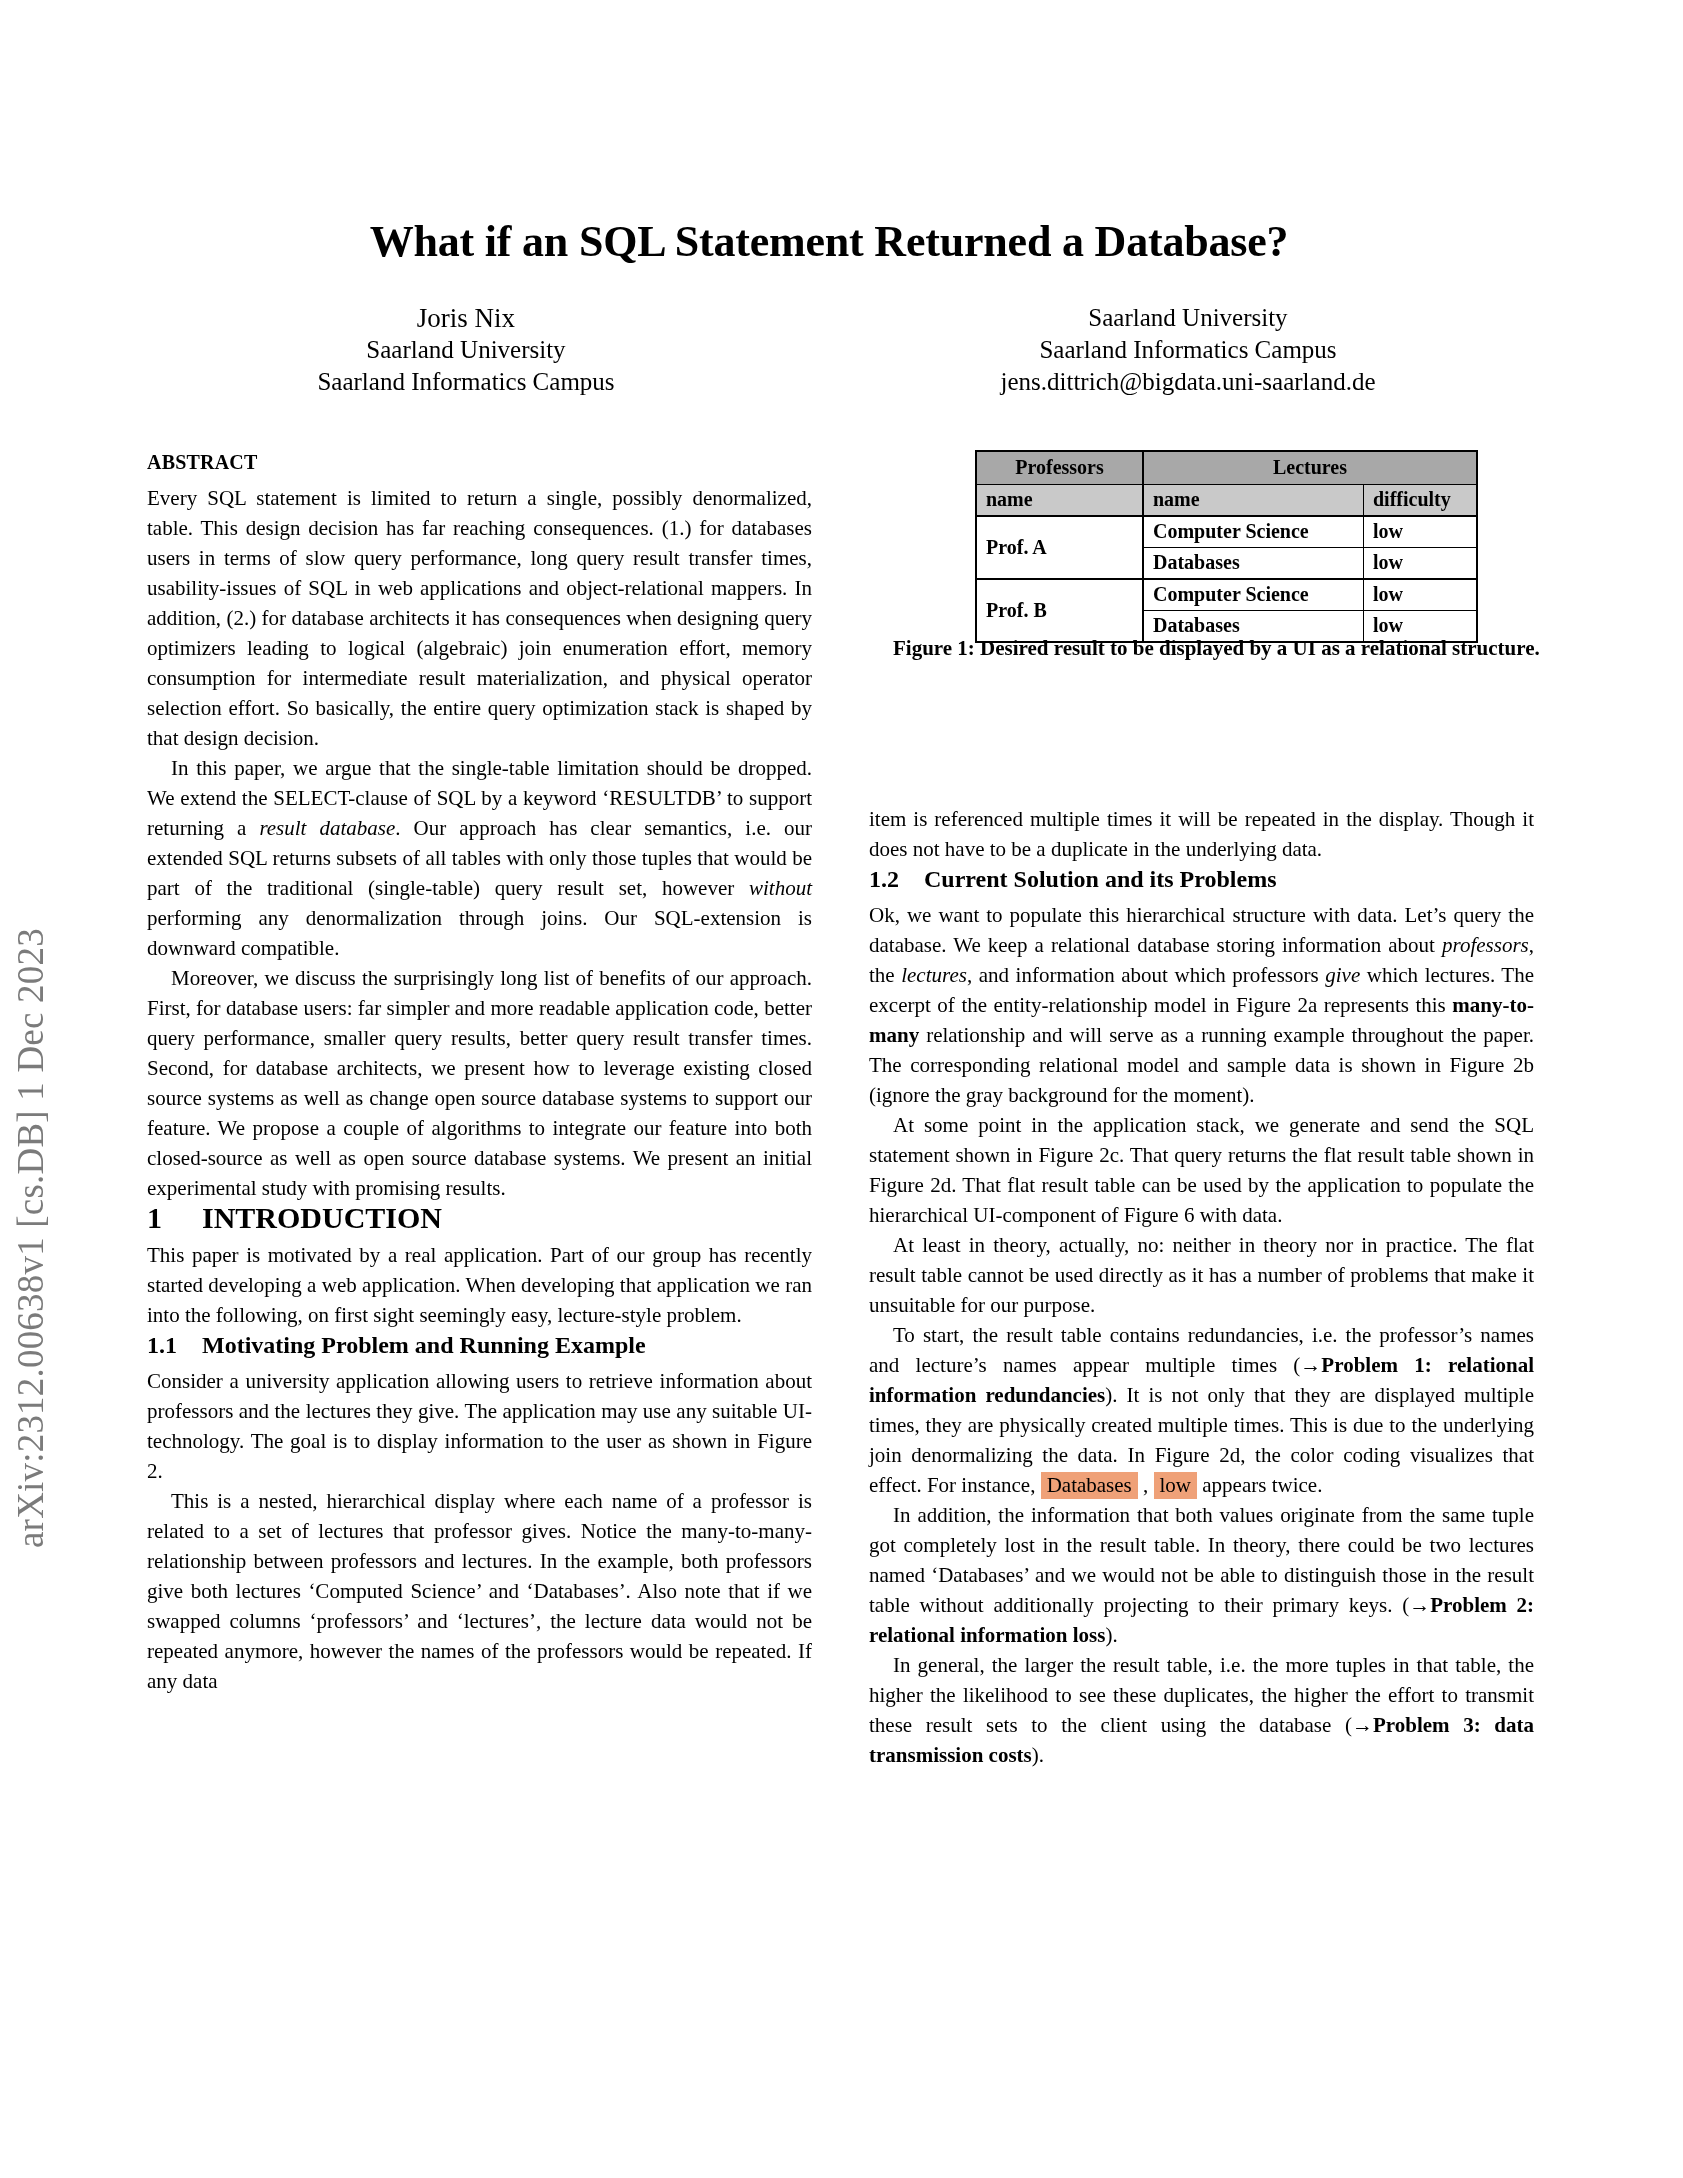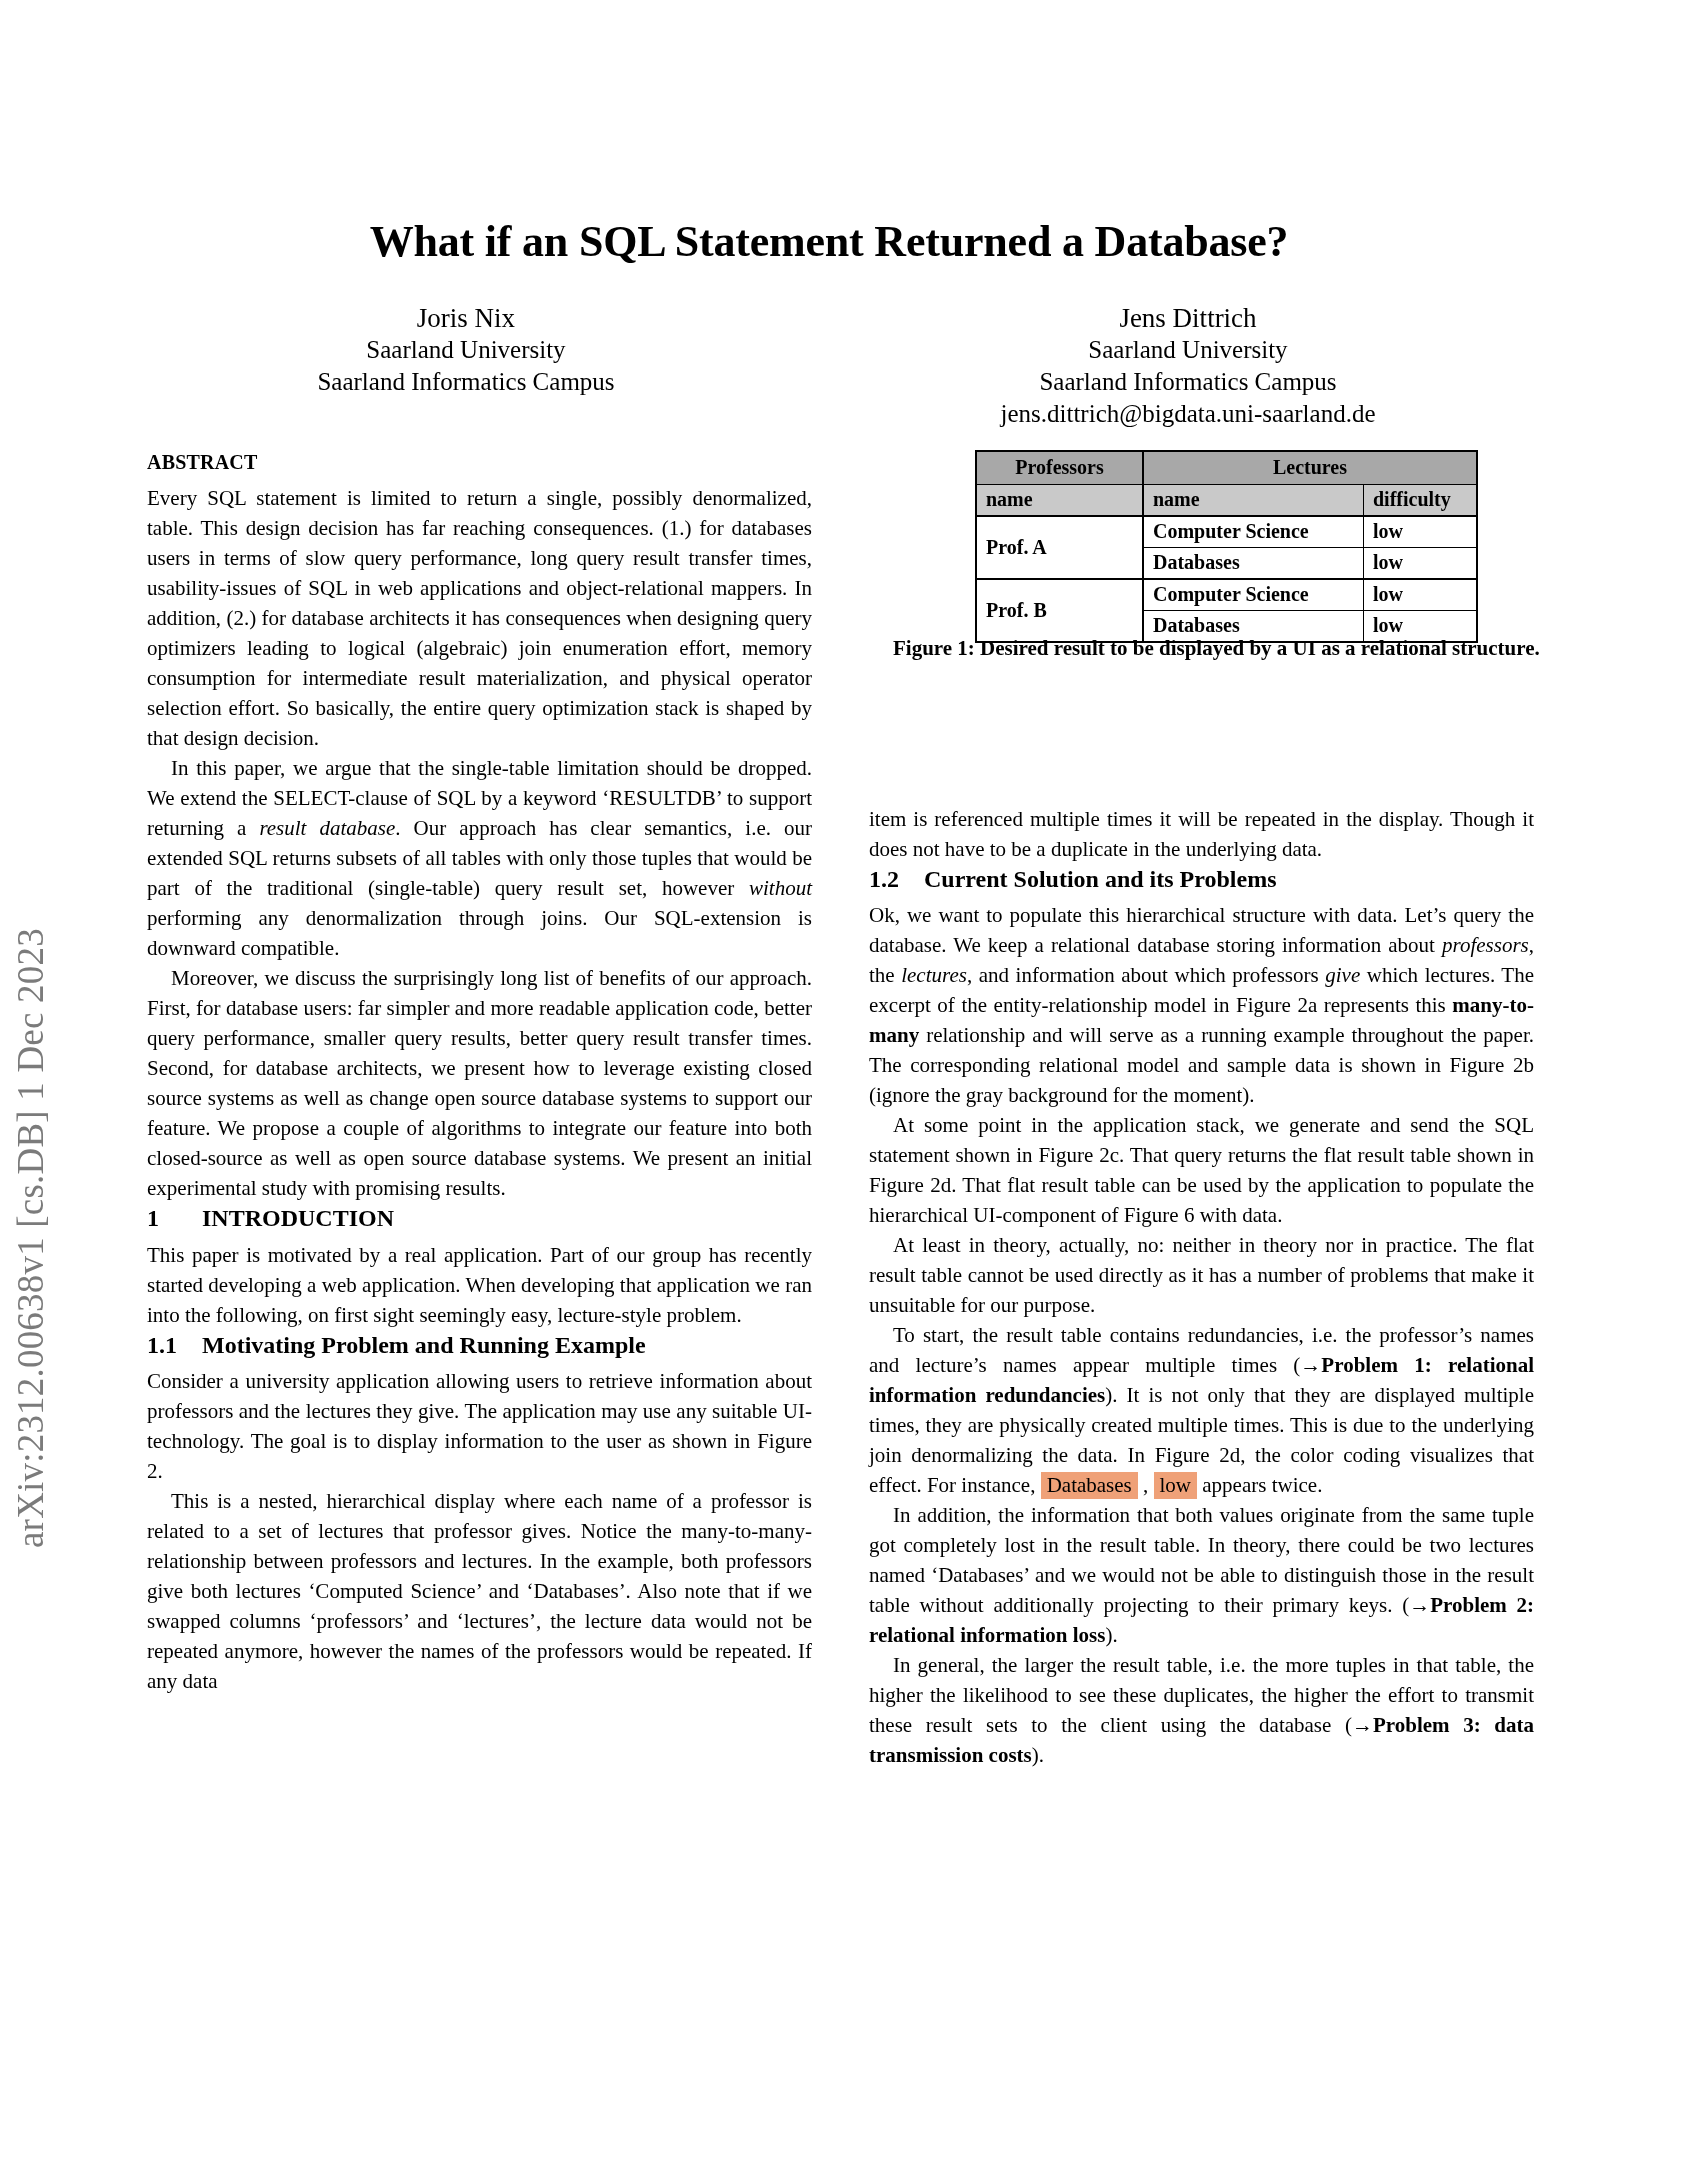--- a/index.html
+++ b/index.html
@@ -78,21 +78,21 @@
   #col-left  { left: 147px; top: 447px; }
   #col-right { left: 869px; top: 804px; }
 
   h2.sec {
     font-size: 20px;
     font-weight: bold;
     margin: 0 0 6px 0;
     letter-spacing: 0.2px;
   }
   h2.sec-num {
-    font-size: 24px;
+    font-size: 30px;
     font-weight: bold;
     margin: 0 0 7px 0;
   }
   h2.sec-num .num { display: inline-block; width: 55px; }
   h2.sub {
     font-size: 24px;
     font-weight: bold;
     margin: 0 0 6px 0;
   }
   h2.sub .num { display: inline-block; width: 55px; }
@@ -177,21 +177,20 @@
 
   <div id="title">What if an SQL Statement Returned a Database?</div>
 
   <div id="author-left" class="author-block">
     <div class="author-name">Joris Nix</div>
     <div class="author-line">Saarland University</div>
     <div class="author-line">Saarland Informatics Campus</div>
   </div>
 
   <div id="author-right" class="author-block">
-    <div class="author-name">Jens Dittrich</div>
     <div class="author-line">Saarland University</div>
     <div class="author-line">Saarland Informatics Campus</div>
     <div class="author-line">jens.dittrich@bigdata.uni-saarland.de</div>
   </div>
 
   <div id="figure1">
     <table class="rel">
       <tbody>
           <tr class="hdr-top">
         <th class="w-prof profcol">Professors</th>

